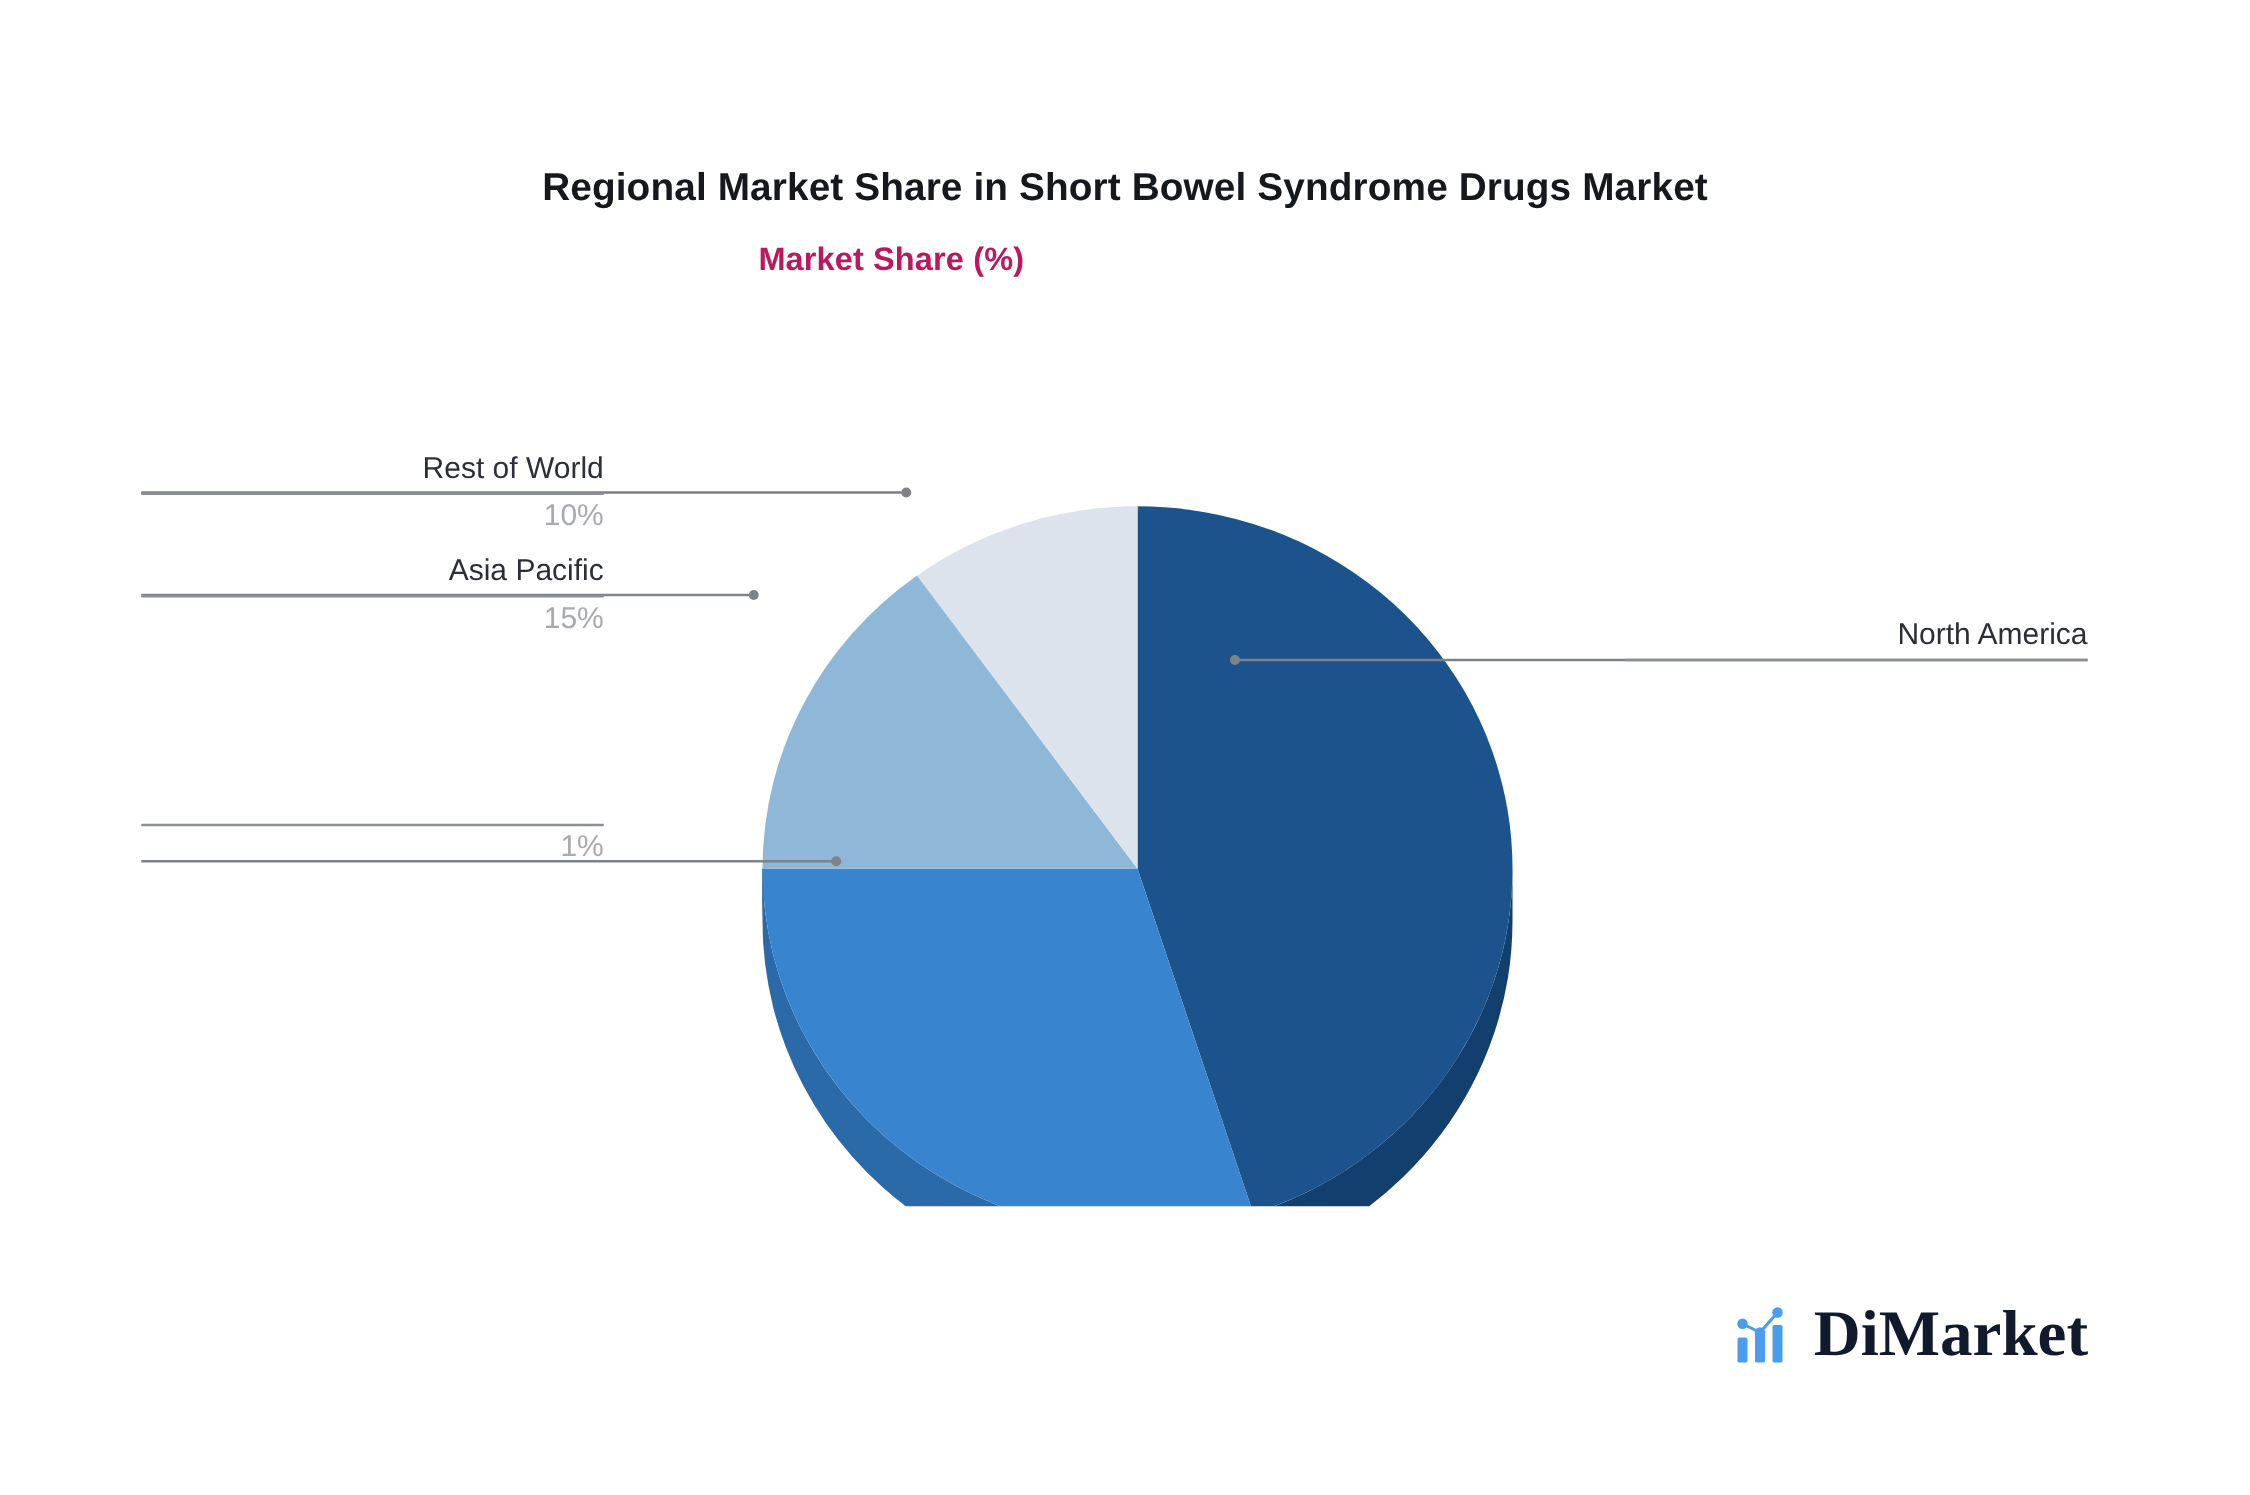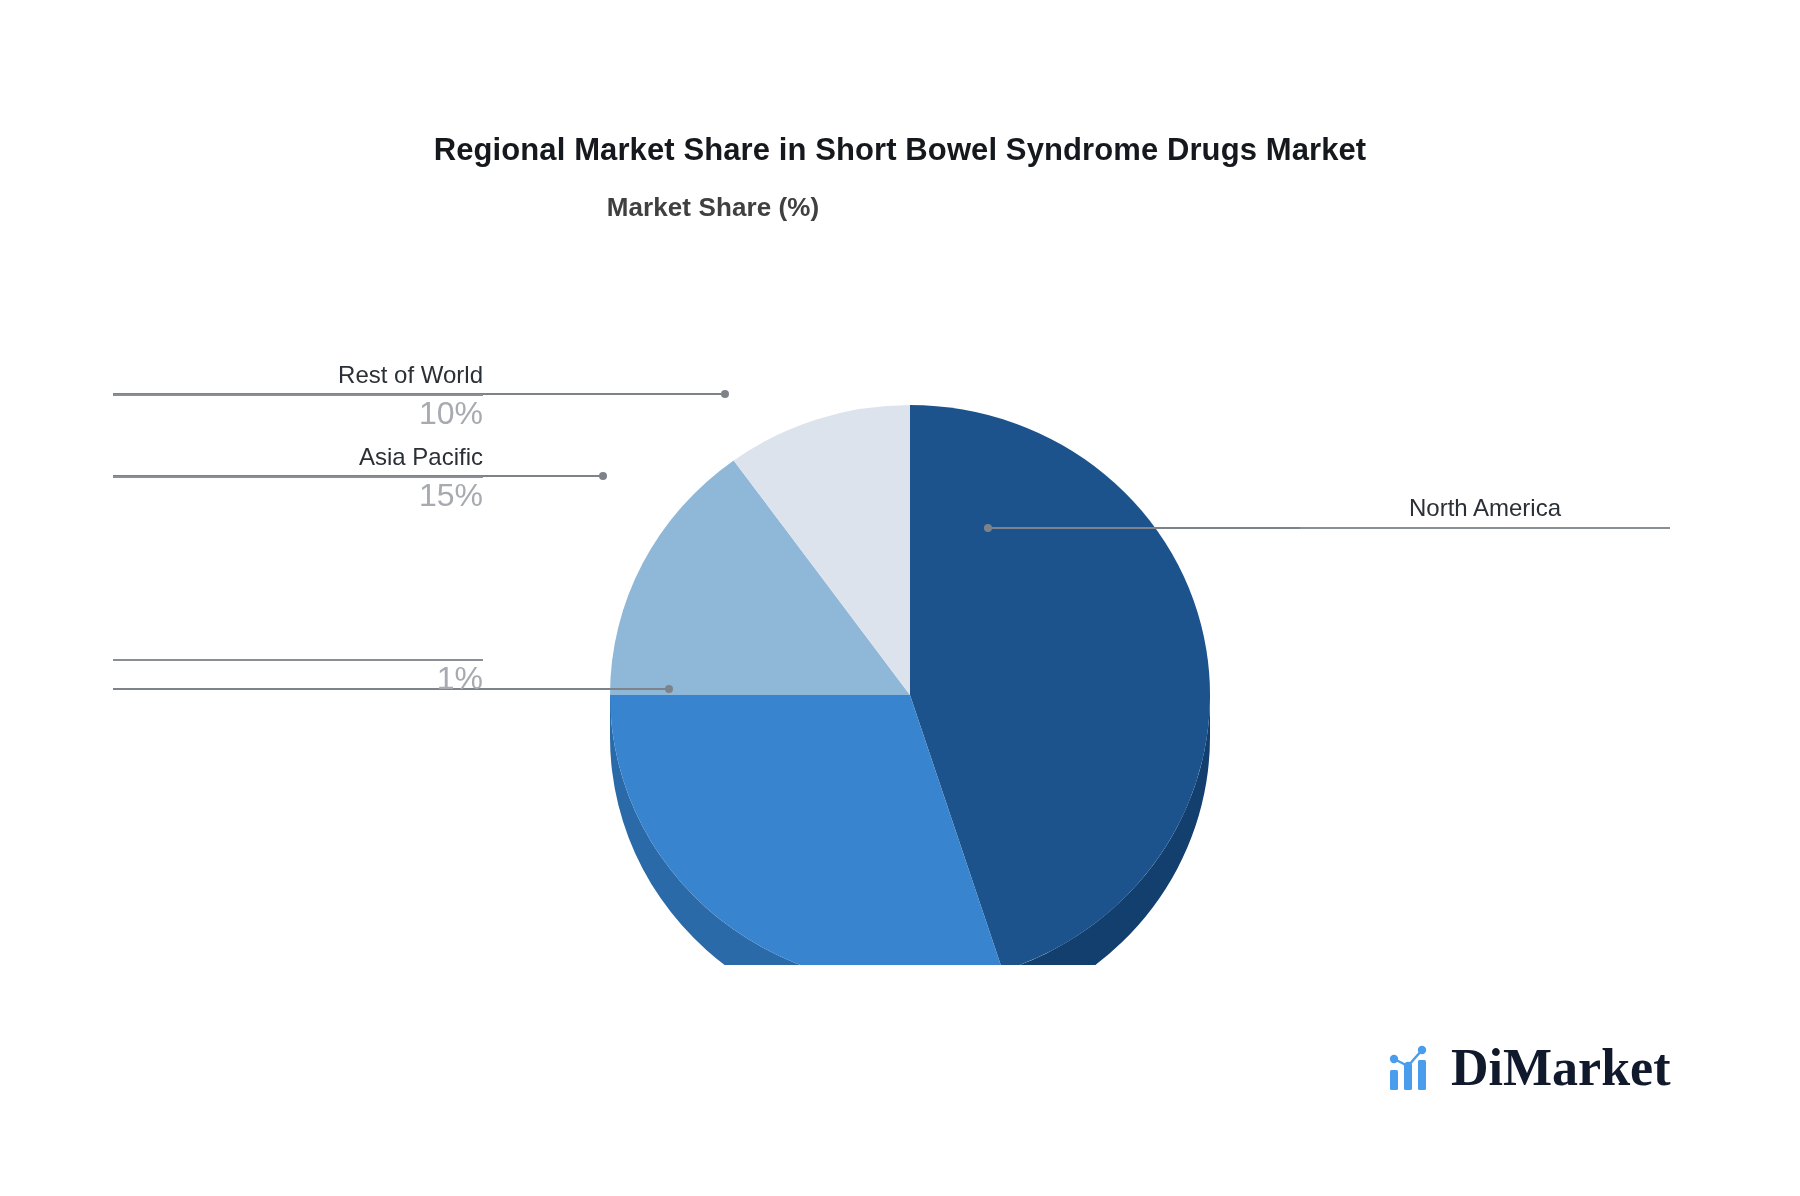--- a/index.html
+++ b/index.html
@@ -33,21 +33,21 @@
     letter-spacing: 0.1px;
   }
   #chart-subtitle {
     position: absolute;
     left: 0;
     top: 192px;
     width: 1426px;
     text-align: center;
     font-size: 26px;
     font-weight: bold;
-    color: #404040;
+    color: #be185d;
     letter-spacing: 0.1px;
   }
 
   
   #pie-wrap {
     position: absolute;
     left: 560px;
     top: 355px;
     width: 700px;
     height: 610px;
@@ -64,32 +64,32 @@
     color: #2b2f36;
     line-height: 30px;
     white-space: nowrap;
   }
   .callout .callout-rule {
     height: 0;
     border-top: 2px solid #8a8f96;
     margin: 4px 0 2px 0;
   }
   .callout .callout-value {
-    font-size: 32px;
+    font-size: 24px;
     color: #a7aab0;
     line-height: 30px;
     white-space: nowrap;
   }
   .callout.left { text-align: right; }
   .callout.right { text-align: right; }
 
   #callout-rest-of-world { left: 113px; top: 360px; }
   #callout-asia-pacific  { left: 113px; top: 442px; }
   #callout-europe        { left: 113px; top: 655px; }
-  #callout-north-america { left: 1300px; top: 493px; width: 370px; text-align: center; }
+  #callout-north-america { left: 1300px; top: 493px; width: 370px; }
 
   
   .leader {
     position: absolute;
     height: 2px;
     background: #7e838a;
   }
   .leader .dot {
     position: absolute;
     top: -3px;

